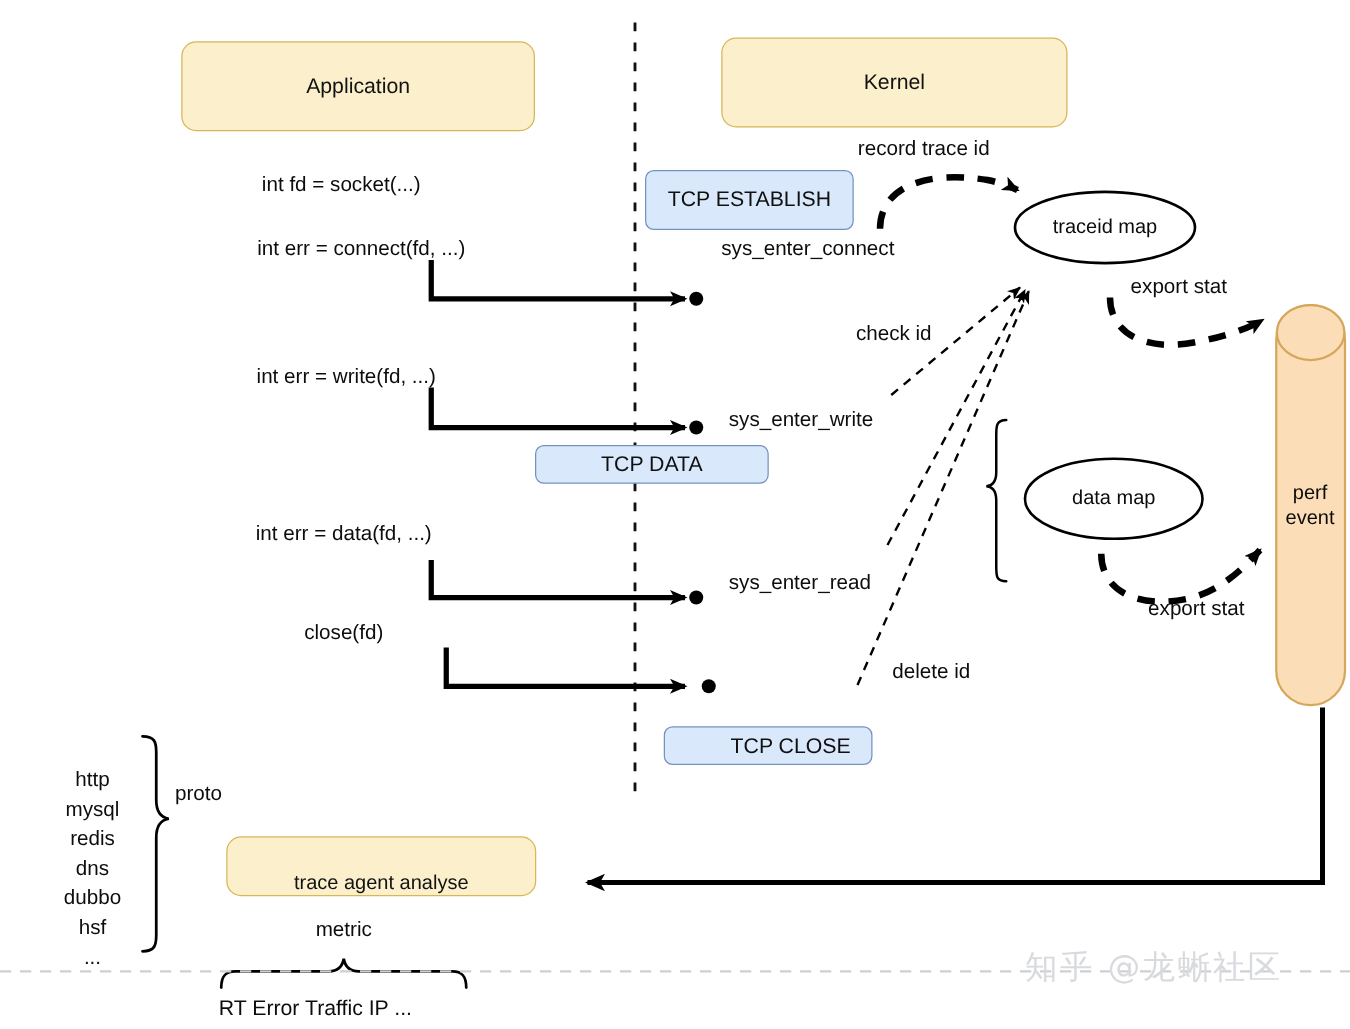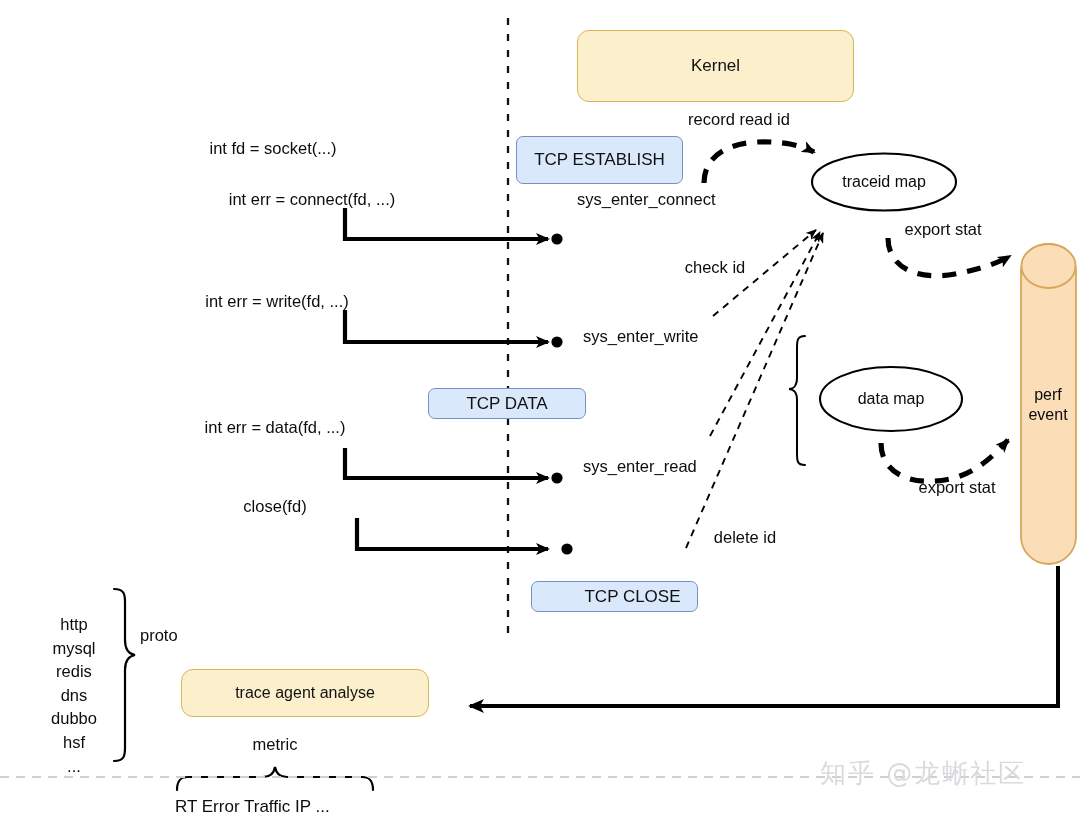--- a/index.html
+++ b/index.html
@@ -135,60 +135,63 @@
     </g>
 
     <g>
       <ellipse cx="884" cy="182" rx="72" ry="28.5" fill="#ffffff" stroke="#000" stroke-width="2.1"></ellipse>
     </g>
     <g>
       <ellipse cx="891" cy="399" rx="71" ry="32" fill="#ffffff" stroke="#000" stroke-width="2.1"></ellipse>
     </g>
   </svg>
 
+  <div class="node rbox" style="left:145px;top:33px;width:283px;height:72px;">
+    <span>Application</span>
+  </div>
 
   <div class="node rbox" style="left:577px;top:30px;width:277px;height:72px;">
     <span>Kernel</span>
   </div>
 
   <div class="plaintext c" style="left:273px;top:139px;">int fd = socket(...)</div>
-  <div class="plaintext c" style="left:289px;top:190px;margin-left:23px;">int err = connect(fd, ...)</div>
+  <div class="plaintext c" style="left:289px;top:190px;">int err = connect(fd, ...)</div>
   <div class="plaintext c" style="left:277px;top:292px;">int err = write(fd, ...)</div>
   <div class="plaintext c" style="left:275px;top:418px;">int err = data(fd, ...)</div>
   <div class="plaintext c" style="left:275px;top:497px;">close(fd)</div>
 
   <div class="node tcplabel" style="left:516px;top:136px;width:167px;height:48px;">
     <span>TCP ESTABLISH</span>
   </div>
-  <div class="node tcplabel" style="left:428px;top:388px;width:158px;height:31px;text-align:center;">
+  <div class="node tcplabel" style="left:428px;top:356px;width:187px;height:31px;text-align:center;">
     <span>TCP DATA</span>
   </div>
   <div class="node tcplabel" style="left:531px;top:581px;width:167px;height:31px;padding-left:36px;">
     <span>TCP CLOSE</span>
   </div>
 
   <div class="plaintext" style="left:577px;top:190px;">sys_enter_connect</div>
   <div class="plaintext" style="left:583px;top:327px;">sys_enter_write</div>
   <div class="plaintext" style="left:583px;top:457px;">sys_enter_read</div>
 
-  <div class="plaintext c" style="left:739px;top:110px;">record read id</div>
+  <div class="plaintext c" style="left:739px;top:110px;">record trace id</div>
   <div class="plaintext c" style="left:715px;top:258px;">check id</div>
   <div class="plaintext c" style="left:745px;top:528px;">delete id</div>
   <div class="plaintext c" style="left:943px;top:220px;">export stat</div>
   <div class="plaintext c" style="left:957px;top:478px;">export stat</div>
 
   <div class="ellipse-label" style="left:884px;top:182px;">traceid map</div>
   <div class="ellipse-label" style="left:891px;top:399px;">data map</div>
 
   <div class="cyl-label" style="left:1048px;top:405px;">
     <div>perf</div>
     <div>event</div>
   </div>
 
-  <div class="node rbox" style="left:181px;top:669px;width:248px;height:48px;font-size:16px;">
+  <div class="node rbox" style="left:181px;top:669px;width:248px;height:48px;font-size:16px;align-items:flex-end;">
     <span>trace agent analyse</span>
   </div>
 
   <div class="protolist" style="left:36px;top:613px;width:76px;">
     <div>http</div>
     <div>mysql</div>
     <div>redis</div>
     <div>dns</div>
     <div>dubbo</div>
     <div>hsf</div>

